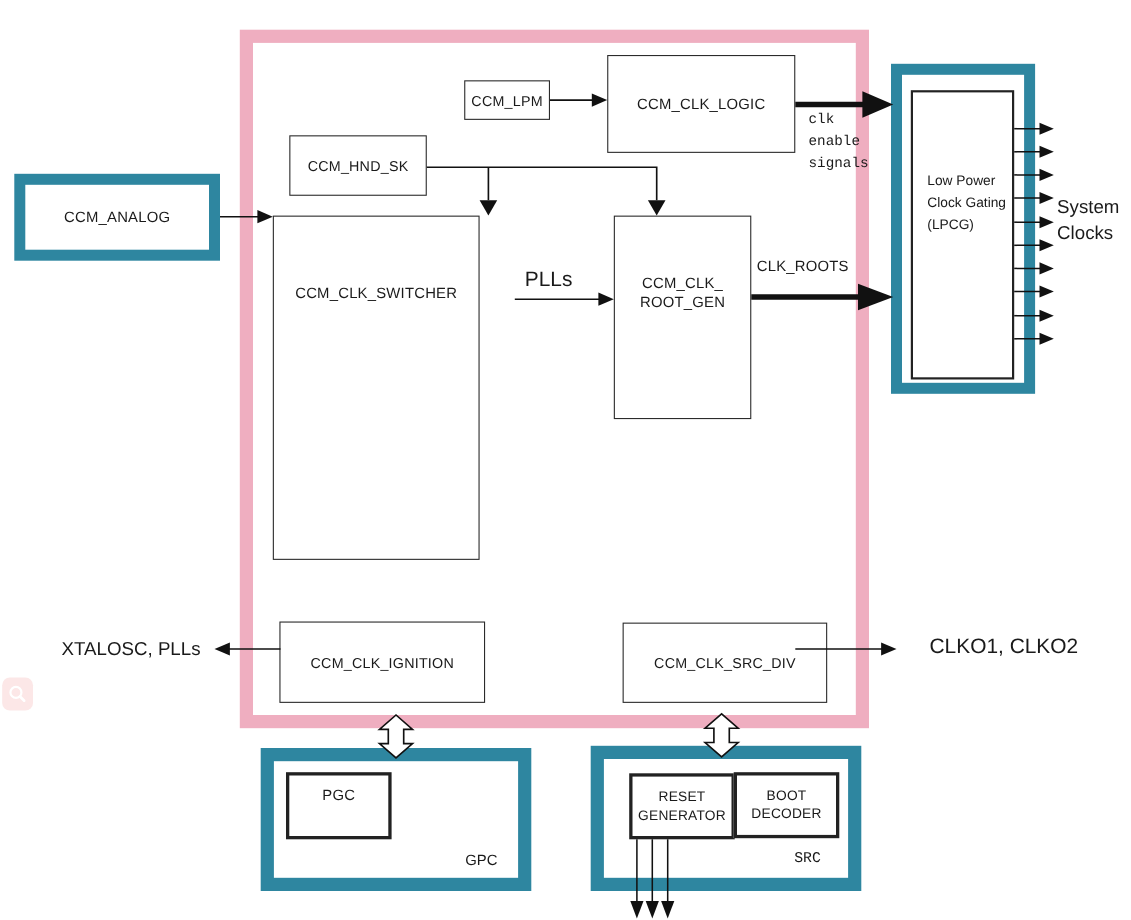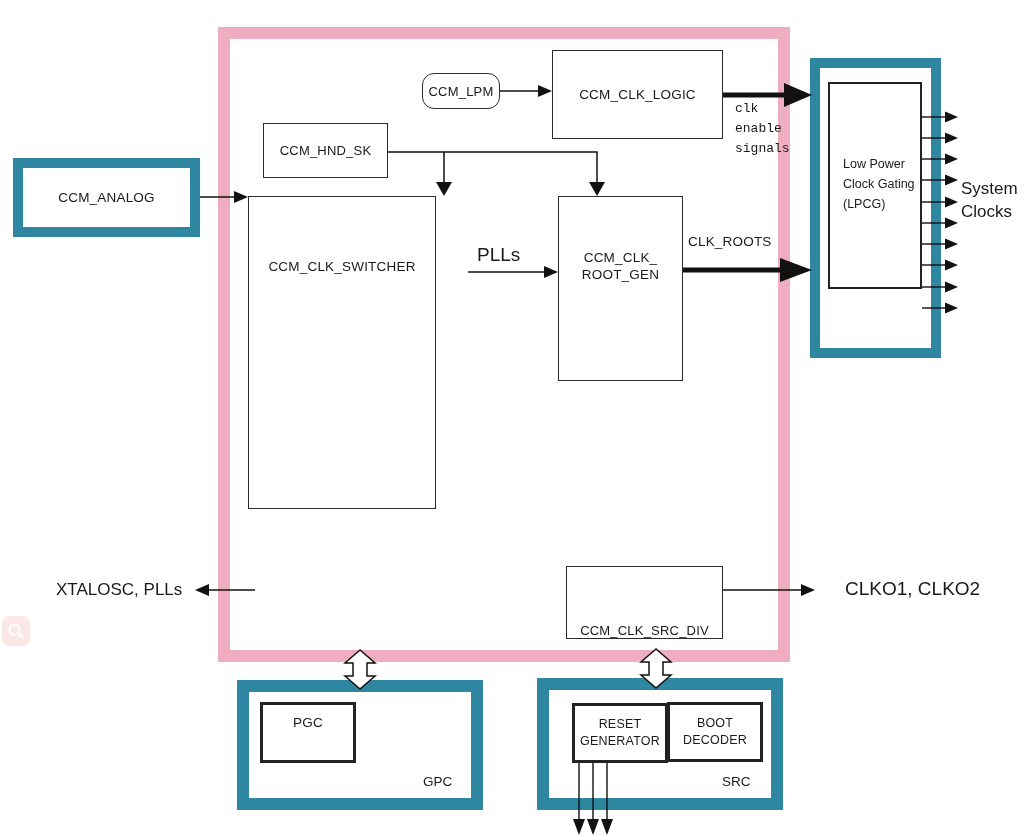--- a/index.html
+++ b/index.html
@@ -30,33 +30,33 @@
     align-items: center;
     justify-content: center;
     font-size: 13.5px;
     z-index: 2;
     letter-spacing: 0.2px;
   }
   .thick { border-width: 3.5px; border-color: #222; }
   .tealframe { border: 10px solid var(--teal); }
 
   .b-analog   { left: 13px;  top: 158px; width: 187px; height: 79px; }
-  .b-lpm      { left: 422px; top: 73px;  width: 78px;  height: 36px; font-size: 13px; border-radius: 12px; }
+  .b-lpm      { left: 422px; top: 73px;  width: 78px;  height: 36px; font-size: 13px; }
   .b-logic    { left: 552px; top: 50px;  width: 171px; height: 89px; }
   .b-hndsk    { left: 263px; top: 123px; width: 125px; height: 55px; font-size: 13px; }
   .b-switcher { left: 248px; top: 196px; width: 188px; height: 313px; align-items: flex-start; }
   .b-switcher .lbl { padding-top: 62px; }
   .b-rootgen  { left: 558px; top: 196px; width: 125px; height: 185px; align-items: flex-start; text-align: center; line-height: 17px; }
   .b-rootgen .lbl { padding-top: 52px; }
   .b-ignition { left: 254px; top: 565px; width: 187px; height: 74px; font-size: 13px; }
-  .b-srcdiv   { left: 566px; top: 566px; width: 157px; height: 73px; font-size: 13px; align-items: flex-end; }
+  .b-srcdiv   { left: 566px; top: 566px; width: 186px; height: 73px; font-size: 13px; }
 
   .lpcg-outer { left: 810px; top: 58px; width: 131px; height: 300px; border: 10px solid var(--teal); }
   .lpcg-inner {
-    left: 828px; top: 82px; width: 94px; height: 207px;
+    left: 828px; top: 82px; width: 94px; height: 263px;
     border: 2.5px solid #222;
     align-items: flex-start; justify-content: flex-start;
     padding: 70px 0 0 13px;
     font-size: 12.5px; line-height: 20px; letter-spacing: 0;
   }
 
   .b-gpc { left: 237px; top: 680px; width: 246px; height: 130px; border: 12px solid var(--teal); }
   .b-pgc { left: 260px; top: 702px; width: 96px; height: 61px; align-items: flex-start; }
   .b-pgc .lbl { padding-top: 10px; }
   .b-src { left: 537px; top: 678px; width: 246px; height: 132px; border: 12px solid var(--teal); }
@@ -71,21 +71,21 @@
   }
 
   .floating { position: absolute; z-index: 5; }
   .lbl-clk-enable { left: 735px; top: 99px;  font-size: 13px; line-height: 20px; font-family: Liberation Mono, monospace; }
   .lbl-plls       { left: 477px; top: 244px; font-size: 19px; }
   .lbl-clkroots   { left: 688px; top: 234px; font-size: 13.5px; letter-spacing: 0.2px; }
   .lbl-sysclocks  { left: 961px; top: 177px; font-size: 17px; line-height: 23px; }
   .lbl-xtalosc    { left: 56px;  top: 580px; font-size: 17px; }
   .lbl-clko       { left: 830px; top: 578px; font-size: 19px; margin-left: 15px; }
   .lbl-gpc        { left: 423px; top: 774px; font-size: 13.5px; z-index: 3; }
-  .lbl-src        { left: 722px; top: 774px; font-size: 13.5px; z-index: 3; }
+  .lbl-src        { left: 722px; top: 774px; font-size: 13.5px; z-index: 3; font-family: Liberation Mono, monospace; }
 
   svg.overlay {
     position: absolute; left: 0; top: 0;
     z-index: 10;
     pointer-events: none;
   }
 
   .zoom-btn {
     position: absolute;
     left: 2px; top: 616px; width: 28px; height: 30px;
@@ -122,20 +122,23 @@
 
   <div class="box b-switcher">
     <span class="lbl">CCM_CLK_SWITCHER</span>
   </div>
 
   <div class="box b-rootgen">
     <span class="lbl pre">CCM_CLK_
 ROOT_GEN</span>
   </div>
 
+  <div class="box b-ignition">
+    <span class="lbl">CCM_CLK_IGNITION</span>
+  </div>
 
   <div class="box b-srcdiv">
     <span class="lbl">CCM_CLK_SRC_DIV</span>
   </div>
 
   <div class="box lpcg-outer"></div>
   <div class="box lpcg-inner">
     <span class="lbl pre">Low Power
 Clock Gating
 (LPCG)</span>

